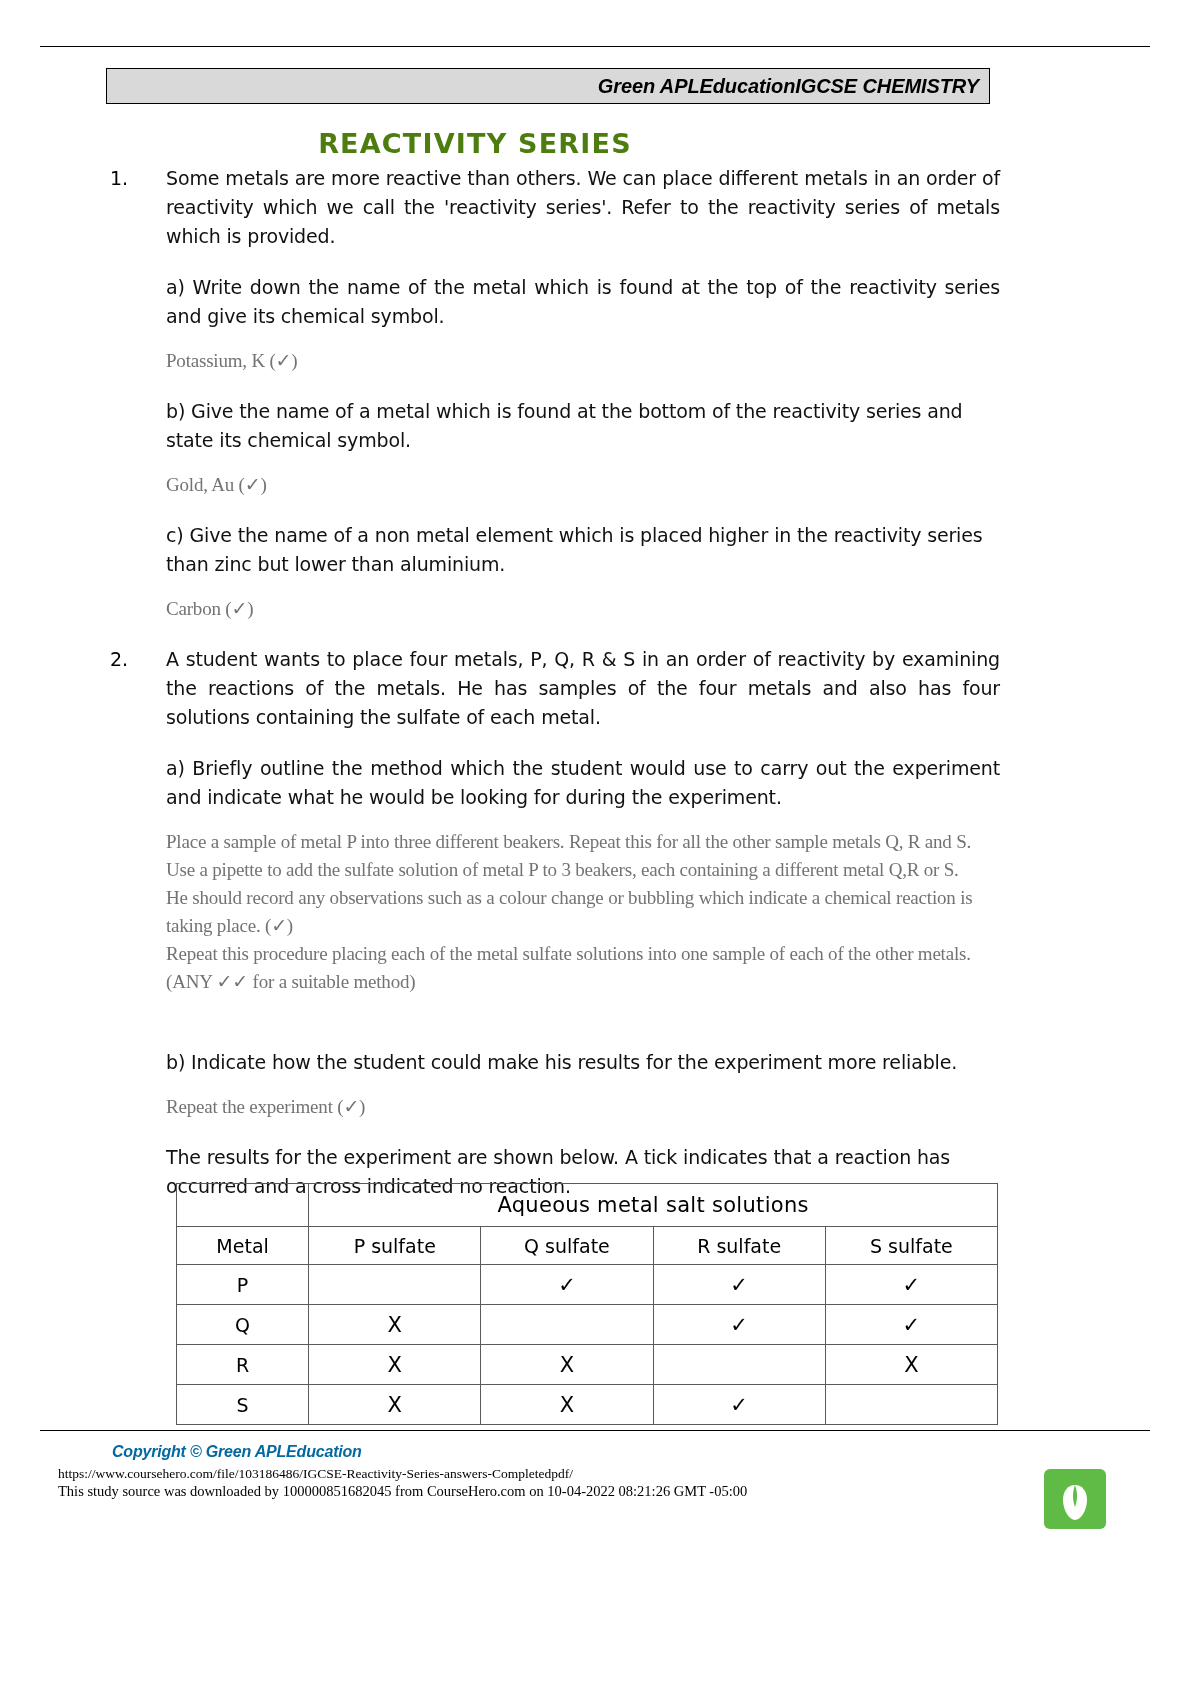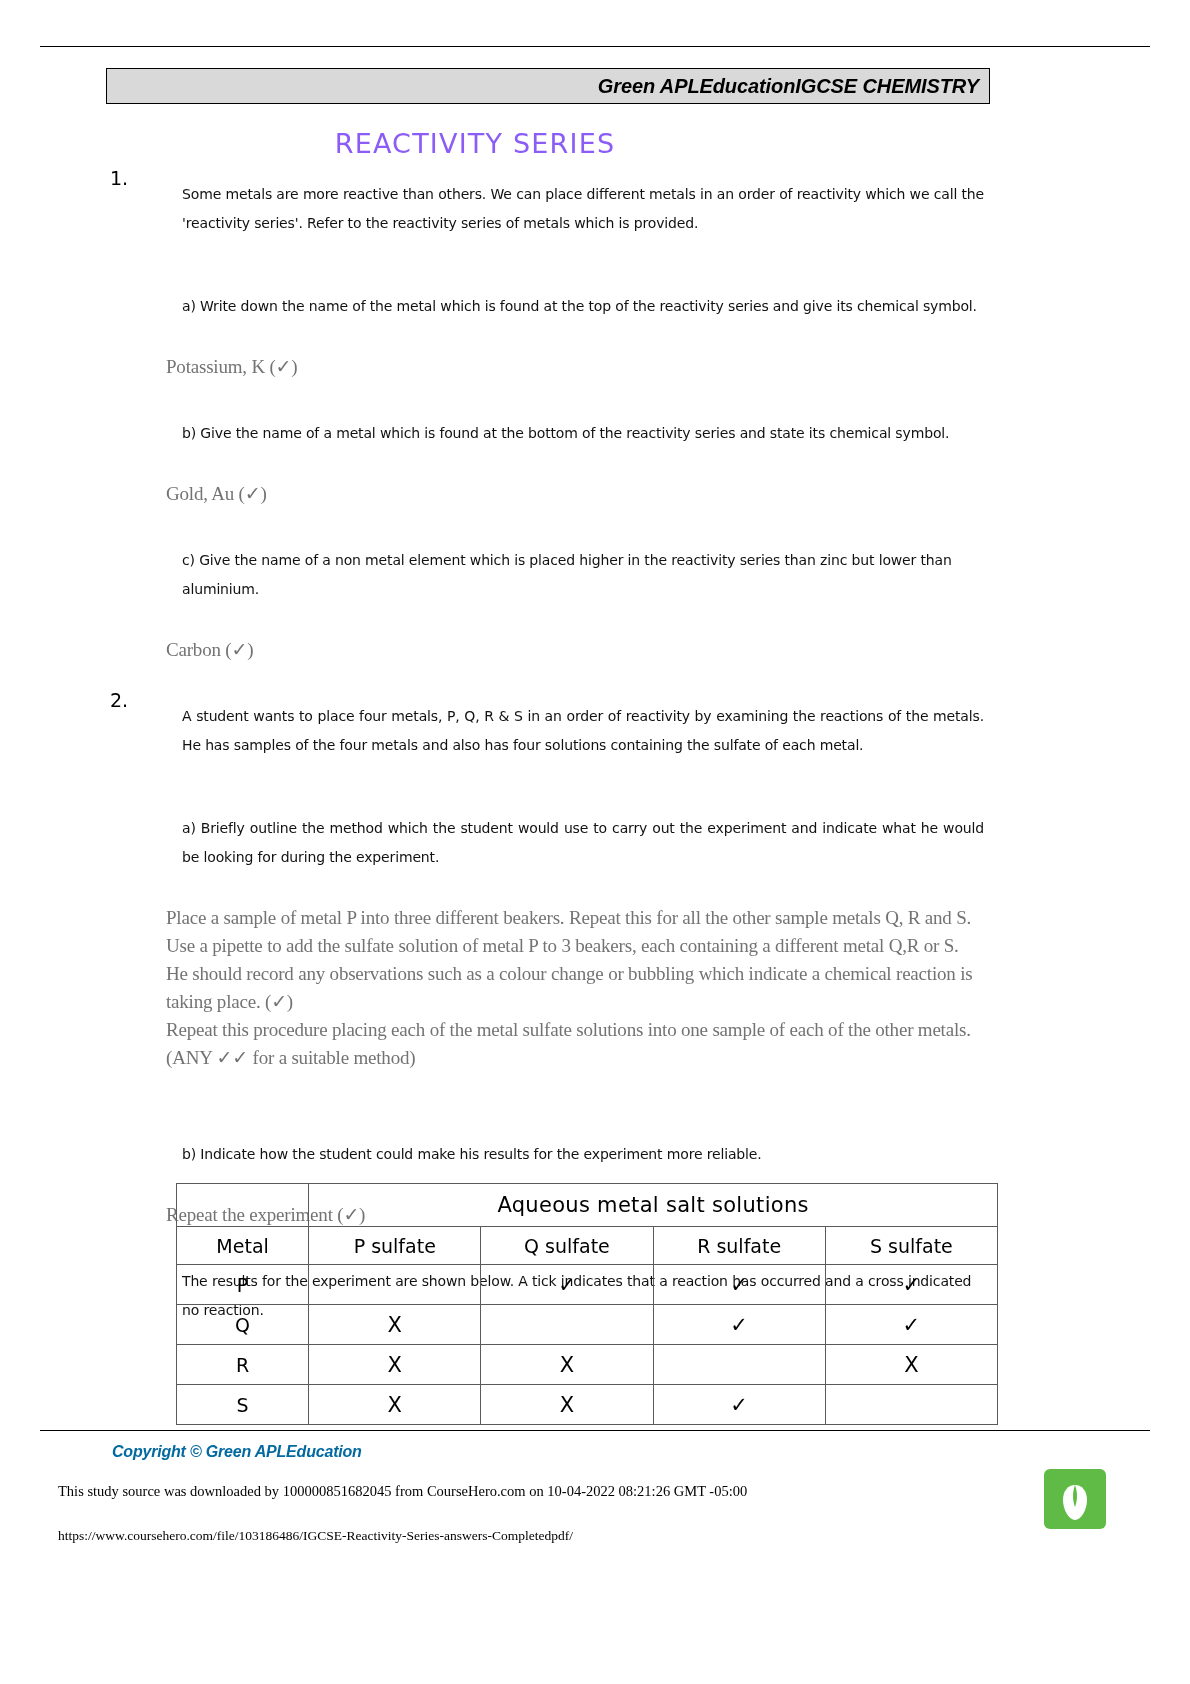--- a/index.html
+++ b/index.html
@@ -57,24 +57,24 @@
   }
 
   
   .doc-title {
     position: absolute;
     left: 0;
     top: 128px;
     width: 950px;
     text-align: center;
     font-family: "DejaVu Sans", sans-serif;
-    font-weight: normal;
+    font-weight: bold;
     font-size: 27px;
     letter-spacing: 1.2px;
-    color: #8b5cf6;
+    color: #4d7c0f;
   }
 
   
   .content {
     position: absolute;
     left: 110px;
     top: 164px;
     width: 890px;
   }
 
@@ -89,23 +89,23 @@
     font-family: "DejaVu Sans", sans-serif;
     font-size: 19px;
     line-height: 29px;
     color: #000;
   }
   .qbody {
     flex: 1 1 auto;
   }
 
   p.txt {
-    margin: 16px;
-    font-family: "DejaVu Sans", sans-serif;
-    font-size: 14px;
+    margin: 0;
+    font-family: "DejaVu Sans", sans-serif;
+    font-size: 19px;
     line-height: 29px;
     color: #111;
     text-align: justify;
     text-justify: inter-word;
     letter-spacing: -0.15px;
   }
   p.txt.nojust { text-align: left; }
 
   p.ans {
     margin: 0;
@@ -179,21 +179,21 @@
     position: absolute;
     left: 58px;
     top: 1483px;
     font-family: "Liberation Serif", serif;
     font-size: 14.5px;
     color: #000;
   }
   .dl-url {
     position: absolute;
     left: 58px;
-    top: 1528px;
+    top: 1466px;
     font-family: "Liberation Serif", serif;
     font-size: 13.5px;
     color: #000;
   }
 
   
   .apple-logo {
     position: absolute;
     left: 1044px;
     top: 1463px;

